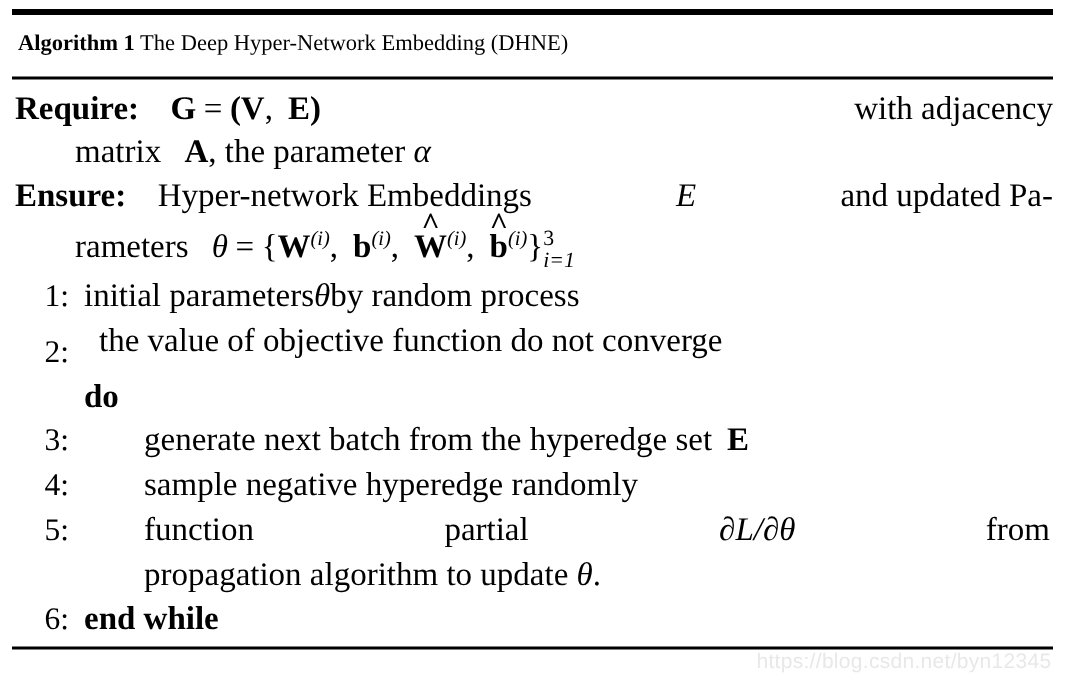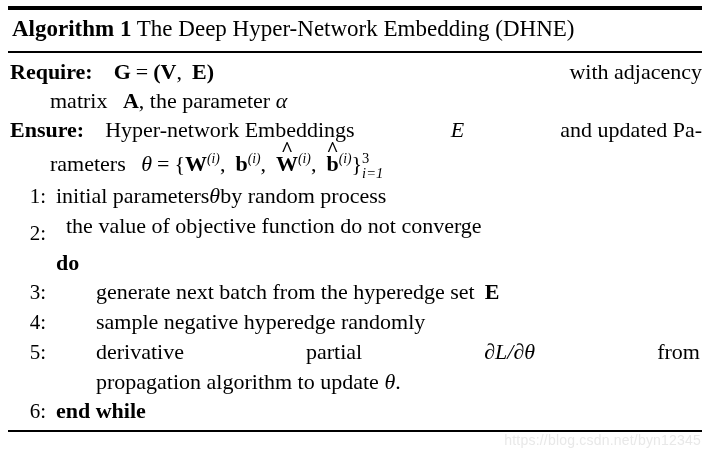--- a/index.html
+++ b/index.html
@@ -34,21 +34,21 @@
     width: 100%;
     margin-top: 3px;
   }
   .rule-bottom {
     height: 2px;
     background: #000000;
     width: 100%;
   }
 
   .alg-title {
-    font-size: 23px;
+    font-size: 15px;
     line-height: 30px;
     padding: 4px 0 4px 4px;
     white-space: nowrap;
   }
   .alg-title .kw {
     font-weight: bold;
   }
 
   .body-lines {
     padding-top: 4px;
@@ -253,21 +253,21 @@
     <div class="line step indented">
       <span class="num">4:</span>
       <span class="content">
         <span>sample negative hyperedge randomly</span>
       </span>
     </div>
 
     <div class="line step indented">
       <span class="num">5:</span>
       <span class="content spread5">
-        <span>derivative</span>
+        <span>function</span>
         <span>partial</span>
         <span><span class="mi">∂</span><span class="scriptL">L</span><span class="mi">/</span><span class="mi">∂</span><span class="mi">θ</span></span>
         <span>from</span>
       </span>
     </div>
 
     <div class="line" style="padding-left:88px;">
       <span>propagation algorithm to update </span><span class="mi">θ</span><span>.</span>
     </div>
 

